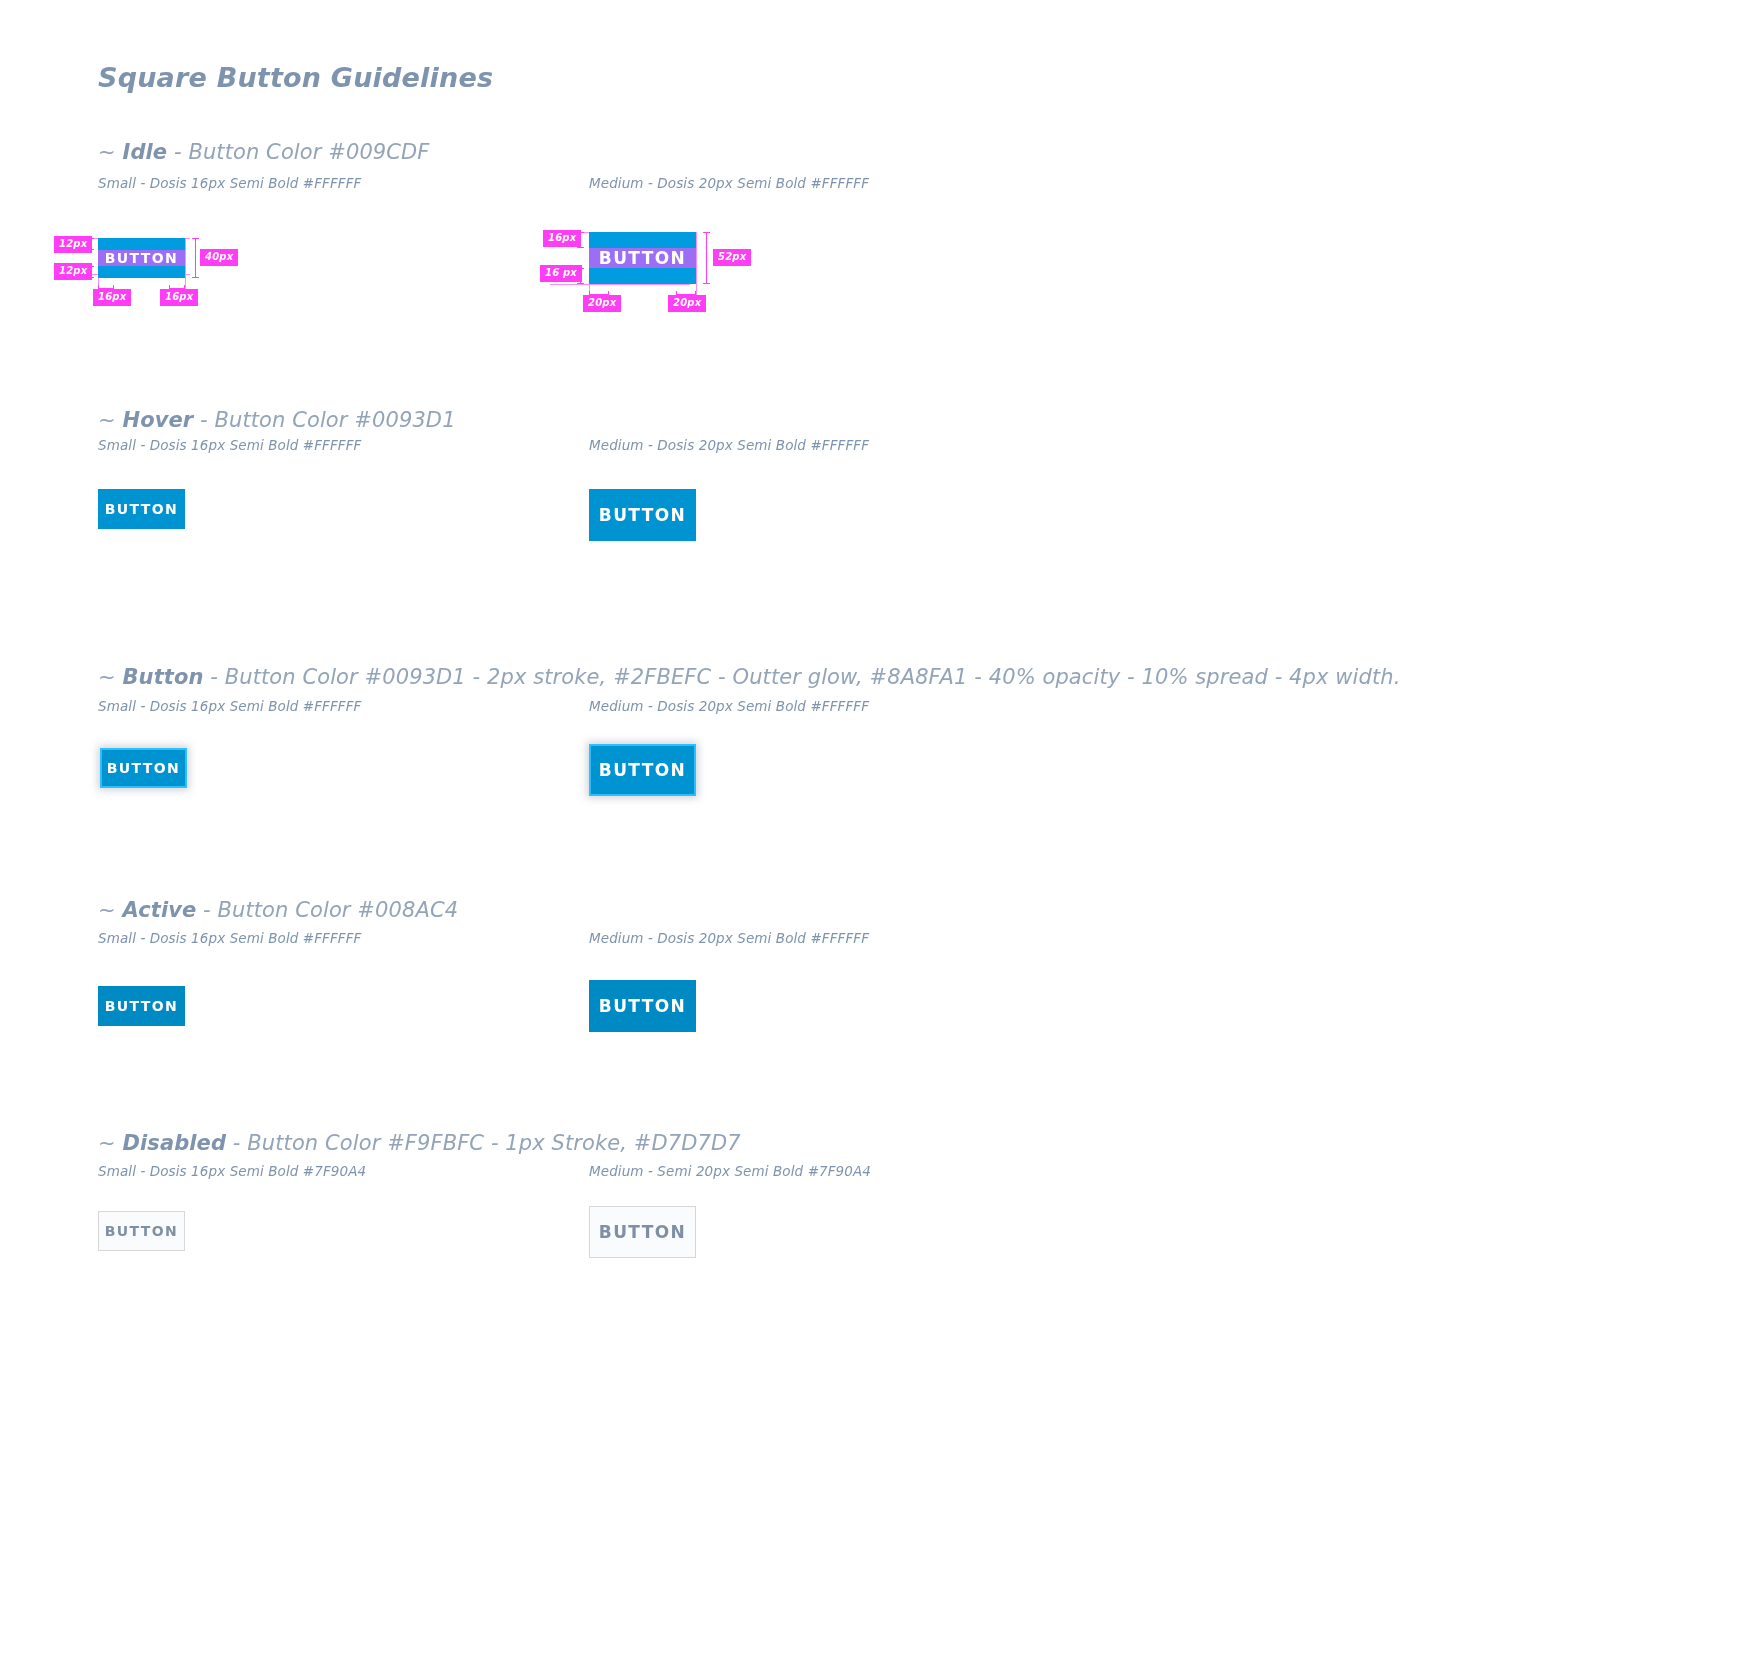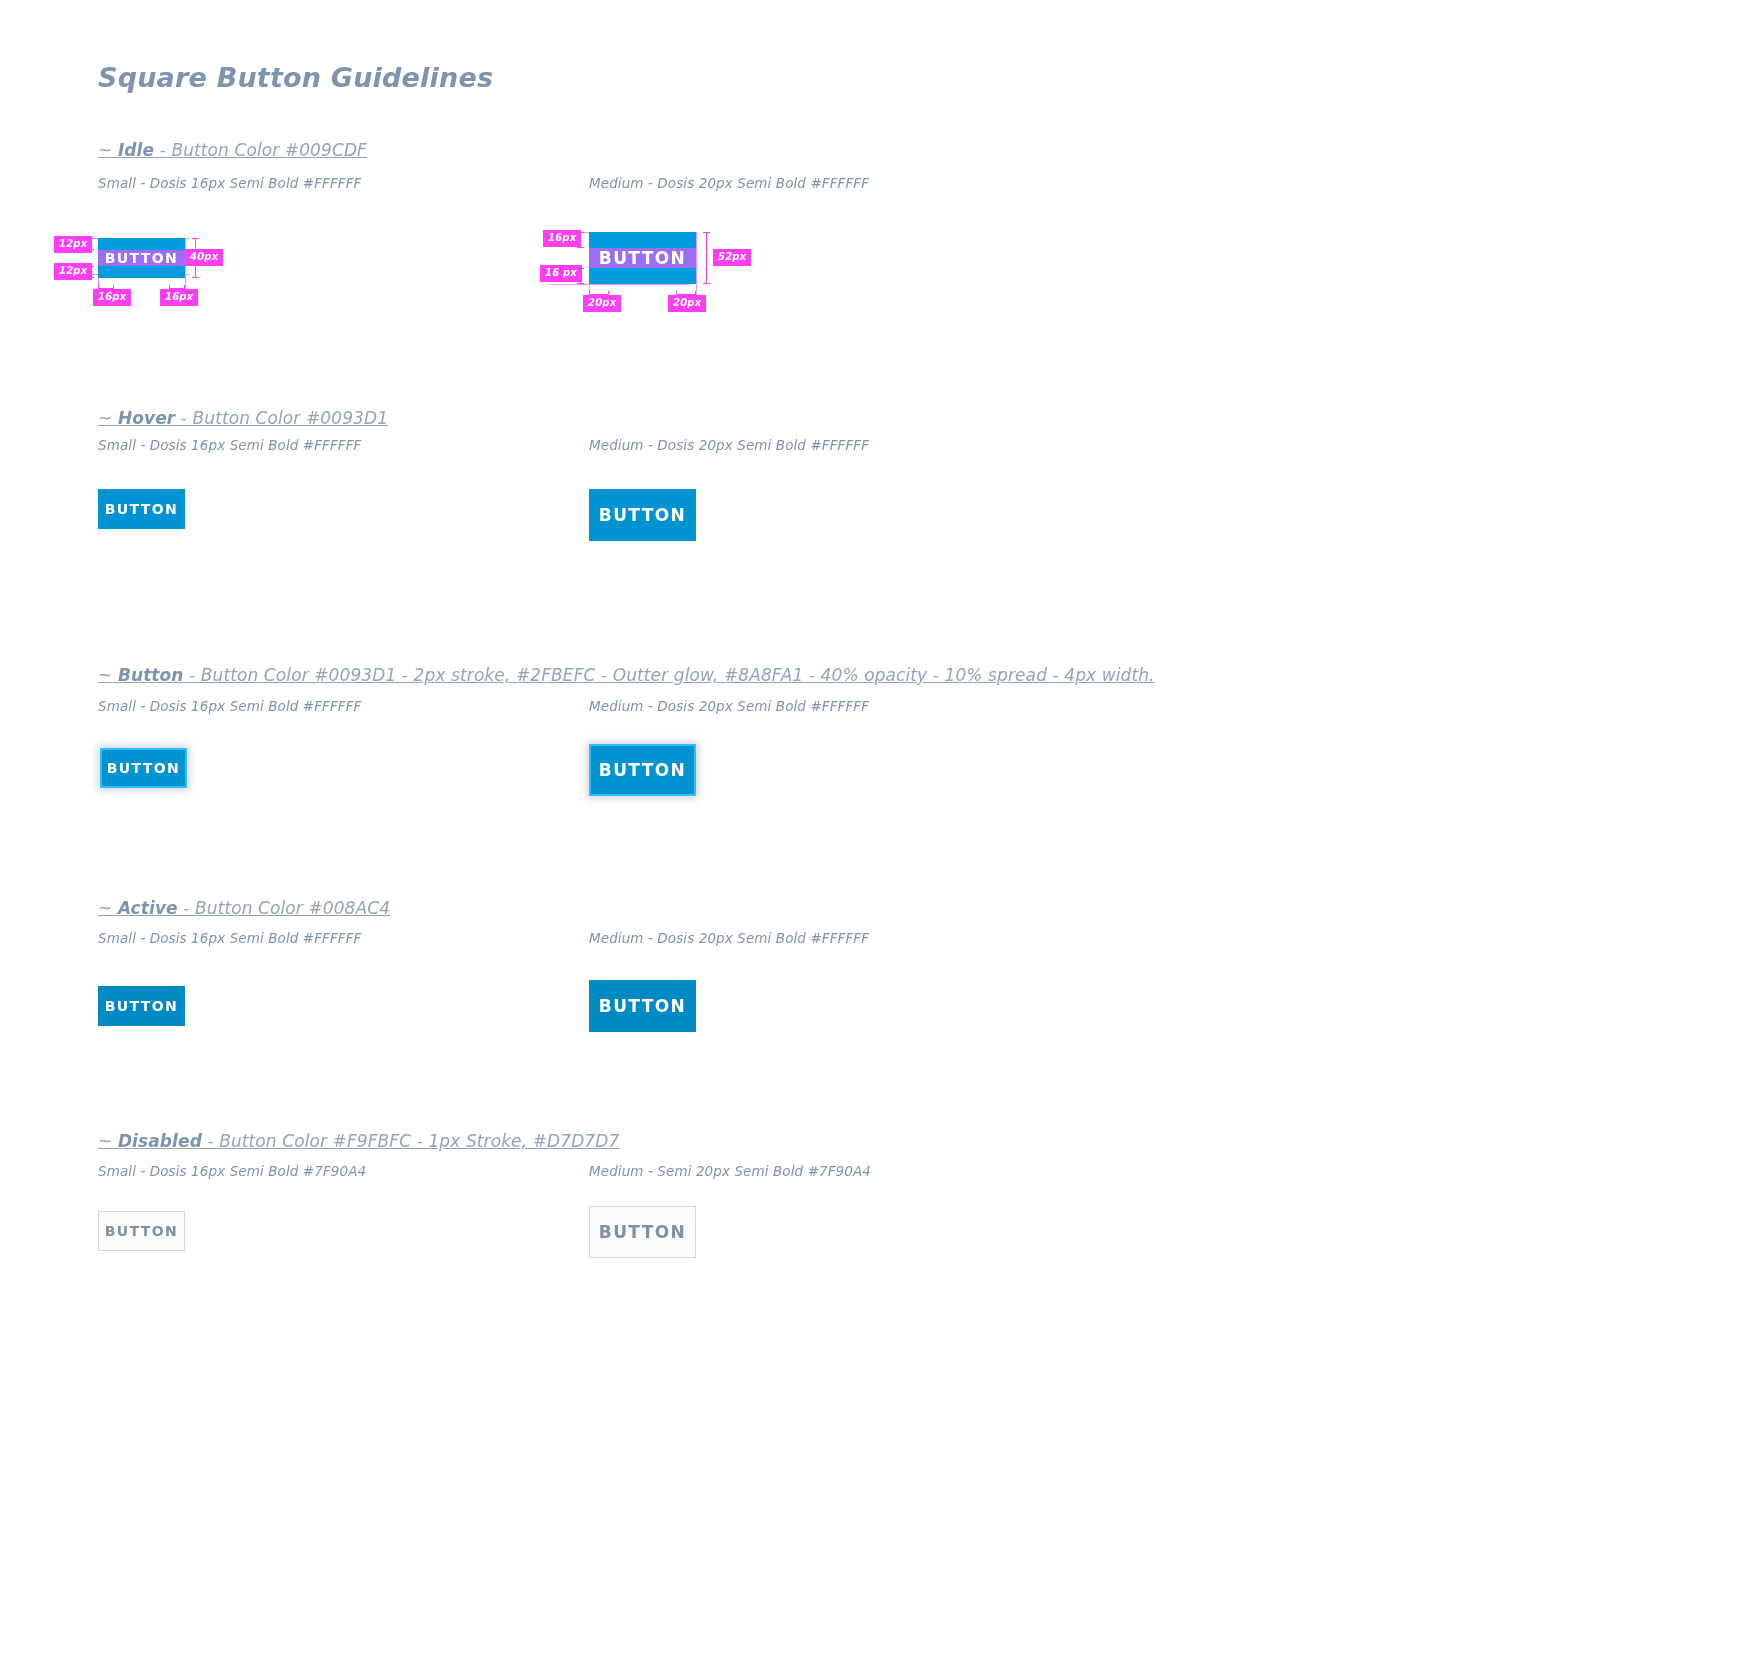--- a/index.html
+++ b/index.html
@@ -26,26 +26,25 @@
     color: #7e93ad;
     letter-spacing: 0.2px;
     white-space: nowrap;
   }
 
   .section { position: absolute; left: 0; top: 0; width: 100%; }
 
   .state-line {
     position: absolute;
     left: 98px;
-    font-size: 17px;
+    font-size: 21px;
     font-style: italic;
     color: #93a4b8;
     white-space: nowrap;
     letter-spacing: 0.1px;
-    text-decoration: underline;
   }
   .state-line .tilde { color: #93a4b8; font-weight: normal; }
   .state-line .state-name { font-weight: bold; color: #7e93ad; }
 
   .size-line {
     position: absolute;
     font-size: 13.5px;
     font-style: italic;
     color: #7e93ad;
     white-space: nowrap;
@@ -176,21 +175,21 @@
     <div class="spec-textband btn-small" style="position:absolute; left:98px; top:250px; width:87px; height:16px; font-size:14px;">BUTTON</div>
 
     <div class="dim-v" style="left:90px; top:238px; height:12px;"></div>
     <div class="dim-v" style="left:90px; top:266px; height:12px;"></div>
     <div class="dim-v" style="left:195px; top:238px; height:40px;"></div>
     <div class="dim-h" style="left:98px; top:288px; width:16px;"></div>
     <div class="dim-h" style="left:169px; top:288px; width:16px;"></div>
 
     <div class="tag" style="left:54px; top:236px;">12px</div>
     <div class="tag" style="left:54px; top:263px;">12px</div>
-    <div class="tag" style="left:185px; top:249px;">40px</div>
+    <div class="tag" style="left:200px; top:249px;">40px</div>
     <div class="tag" style="left:93px; top:289px;">16px</div>
     <div class="tag" style="left:160px; top:289px;">16px</div>
   </div>
 
   <div class="spec">
     <div class="guide-h" style="left:550px; top:232px; width:140px;"></div>
     <div class="guide-h" style="left:550px; top:284px; width:140px;"></div>
     <div class="guide-v" style="left:589px; top:232px; height:80px;"></div>
     <div class="guide-v" style="left:696px; top:232px; height:80px;"></div>
 

